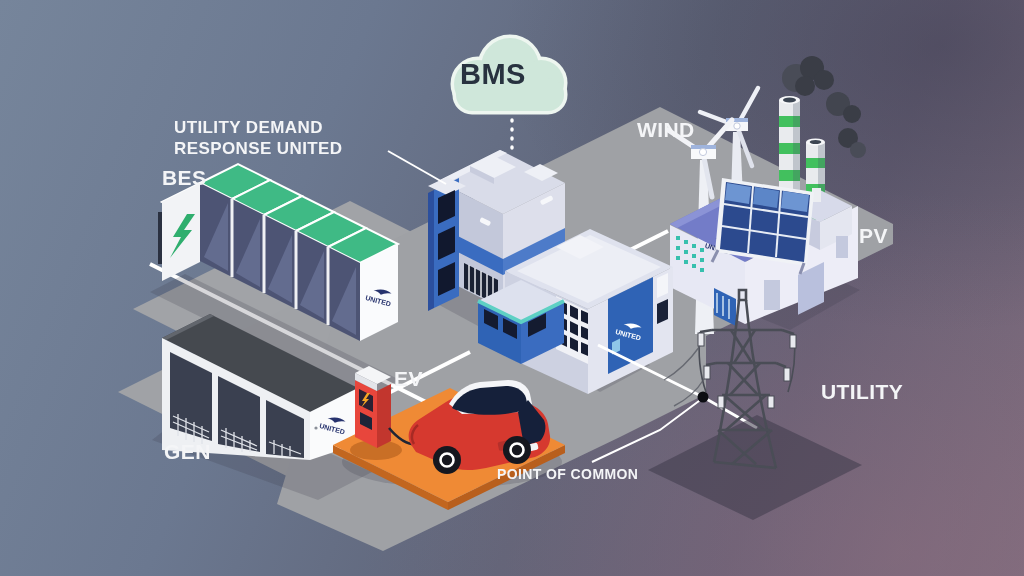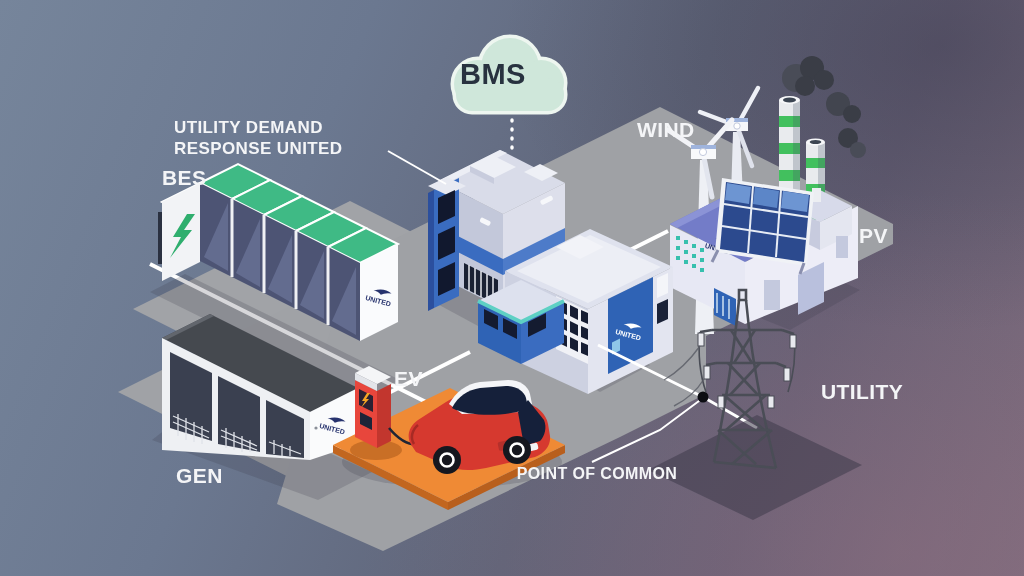--- a/index.html
+++ b/index.html
@@ -11,21 +11,21 @@
       radial-gradient(800px 520px at 92% 8%, rgba(52,52,72,.40), rgba(0,0,0,0) 55%),
       linear-gradient(112deg,#76859b 0%,#6b7890 30%,#5f6478 58%,#655f74 76%,#7a6b7c 100%);
   }
   .stage svg{position:absolute;left:0;top:0;}
   .lbl{
     position:absolute;color:#f4f5f7;font-weight:700;font-size:21px;
     letter-spacing:.4px;line-height:17px;white-space:nowrap;
   }
   .lbl.two{white-space:normal;}
   .lbl-demand{width:212px;text-align:left;font-size:17px;line-height:21px;}
-  .lbl-pocc{width:200px;text-align:center;font-size:16px;line-height:16px;}
+  .lbl-pocc{width:200px;text-align:left;font-size:14px;line-height:16px;}
   .lbl-bms{width:104px;text-align:left;font-size:29px;color:#28323f;letter-spacing:.5px;}
   .u-logo{font:700 7px "Liberation Sans",sans-serif;}
 </style>
 </head>
 <body>
 
 <div class="stage">
 <svg width="1024" height="576" viewBox="0 0 1024 576">
 
   <g>
@@ -409,21 +409,21 @@
 </svg>
 
 <div class="lbl lbl-bms" style="left:460px;top:66px;">BMS</div>
 
 <div class="lbl lbl-demand two" style="left:174px;top:117px;">
   <div>UTILITY DEMAND</div>
   <div>RESPONSE UNITED</div>
 </div>
 
 <div class="lbl" style="left:162px;top:169px;">BES</div>
-<div class="lbl" style="left:176px;top:443px;margin-top:24px;">GEN</div>
+<div class="lbl" style="left:164px;top:443px;">GEN</div>
 <div class="lbl" style="left:394px;top:370px;text-align:center;">EV</div>
 <div class="lbl" style="left:637px;top:121px;">WIND</div>
 <div class="lbl" style="left:859px;top:227px;text-align:center;">PV</div>
 <div class="lbl" style="left:781px;top:383px;margin-left:40px;">UTILITY</div>
 
 <div class="lbl lbl-pocc two" style="left:497px;top:466px;">
   <div>POINT OF COMMON</div>
 </div>
 </div>
 

